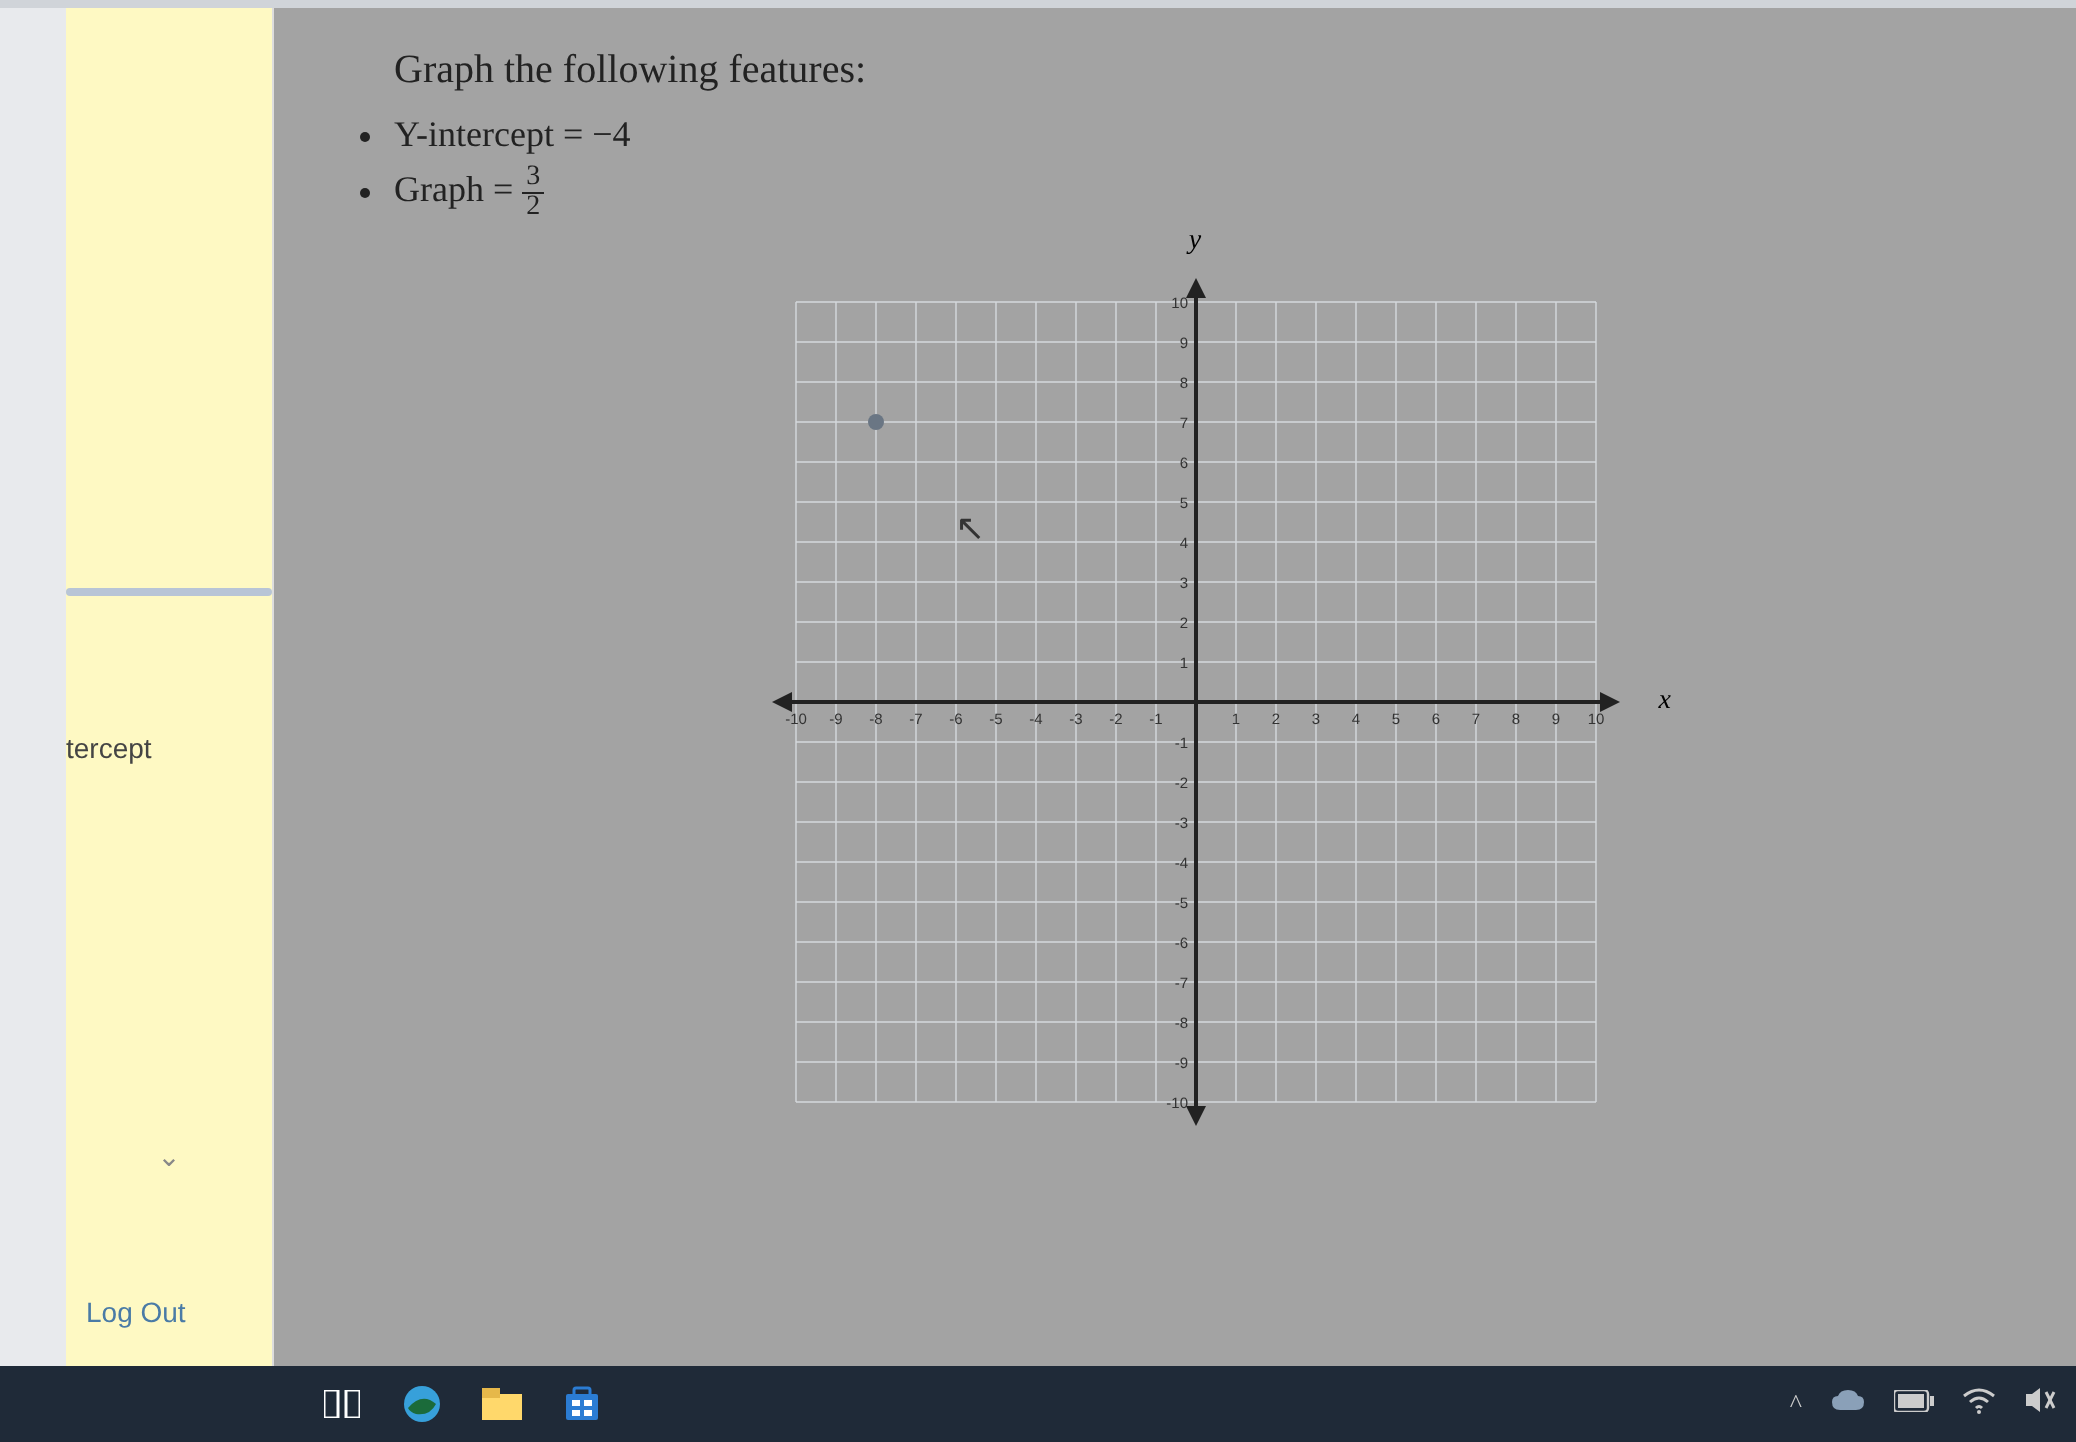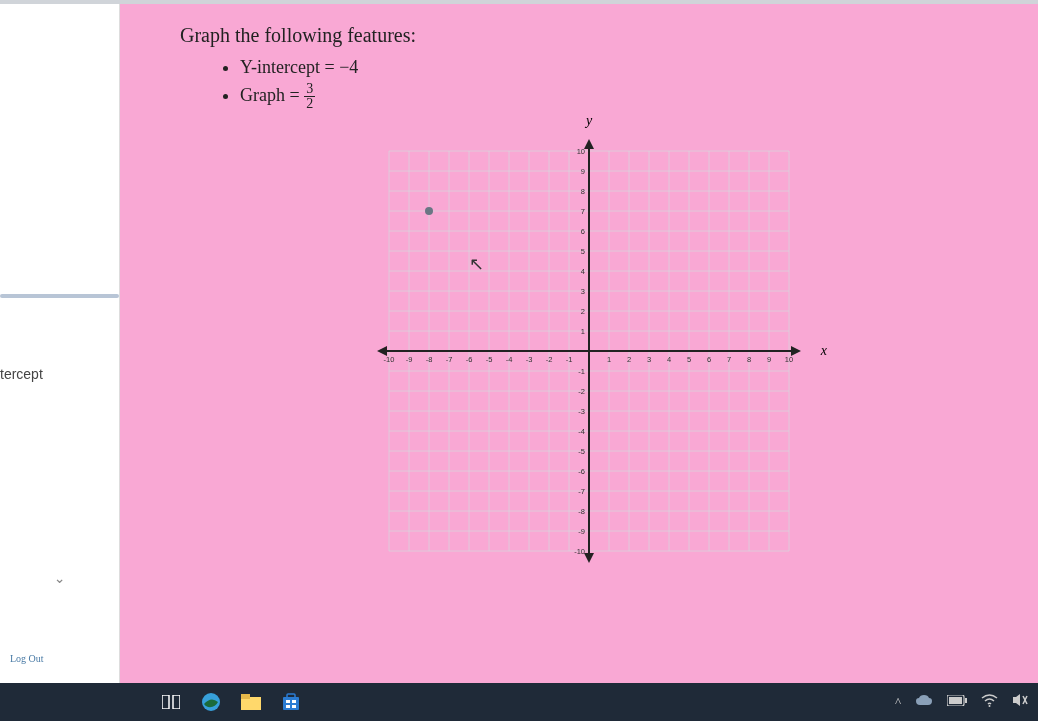--- a/index.html
+++ b/index.html
@@ -1,25 +1,25 @@
 <!DOCTYPE html>
 <html><head>
 <meta charset="utf-8">
 <style>
 * { box-sizing: border-box; margin: 0; padding: 0; }
 body { font-family: Georgia, 'Times New Roman', serif; background: #e8eaed; width: 1038px; height: 721px; overflow: hidden; position: relative; }
 .main-area { display: flex; height: 680px; }
-.sidebar { width: 120px; background: #ffffff; border-right: 1px solid #ddd; padding-top: 290px; position: relative; }
+.sidebar { width: 104px; background: #fef9c3; border-right: 1px solid #ddd; padding-top: 290px; position: relative; margin-left: 33px; }
 .sidebar-divider { height: 4px; background: #b8c5d6; margin: 0 0 60px 0; border-radius: 2px; width: 100%; }
 .sidebar-item { padding: 8px 0 8px 0; font-family: Arial, sans-serif; font-size: 14px; color: #444; cursor: pointer; }
 .sidebar-chevron { text-align: center; margin-top: 180px; color: #888; font-size: 14px; }
-.logout { position: absolute; bottom: 20px; left: 10px; font-family: Liberation Serif, serif; font-size: 10px; color: #4a7ba6; cursor: pointer; }
-.content { flex: 1; background: #f9a8d4; padding: 20px 40px 20px 60px; overflow: hidden; }
+.logout { position: absolute; bottom: 20px; left: 10px; font-family: Liberation Sans, sans-serif; font-size: 14px; color: #4a7ba6; cursor: pointer; }
+.content { flex: 1; background: #a3a3a3; padding: 20px 40px 20px 60px; overflow: hidden; }
 .question-title { font-size: 20px; color: #222; margin-bottom: 10px; }
-.question-list { list-style: disc; margin-left: 60px; font-size: 18px; color: #222; }
+.question-list { list-style: disc; font-size: 18px; color: #222; }
 .question-list li { margin-bottom: 4px; }
 .frac { display: inline-block; vertical-align: middle; text-align: center; font-size: 14px; line-height: 1; }
 .frac .num { display: block; border-bottom: 1px solid #222; padding: 0 2px; }
 .frac .den { display: block; padding: 0 2px; }
 .graph-wrap { width: 440px; margin: 20px auto 0; position: relative; }
 .axis-label { font-style: italic; font-size: 14px; position: absolute; }
 .axis-label.y { top: -18px; left: 50%; transform: translateX(-50%); }
 .axis-label.x { right: -18px; top: 50%; transform: translateY(-50%); }
 svg.grid { display: block; cursor: pointer; }
 .plotted-point { fill: #6a7684; }

